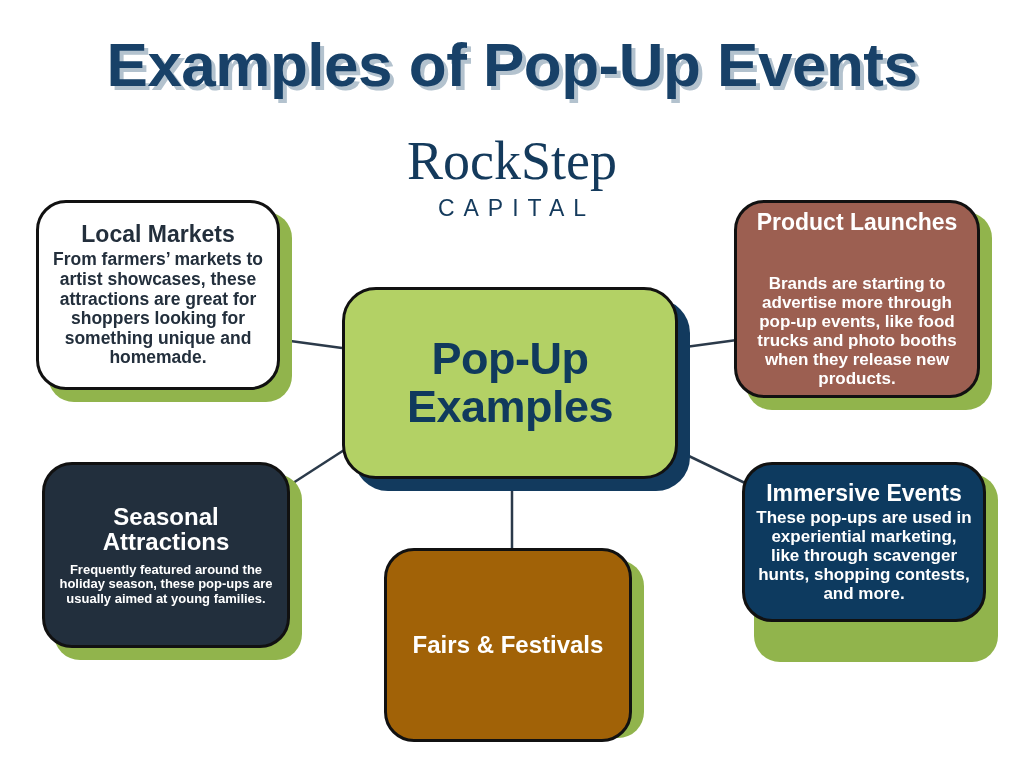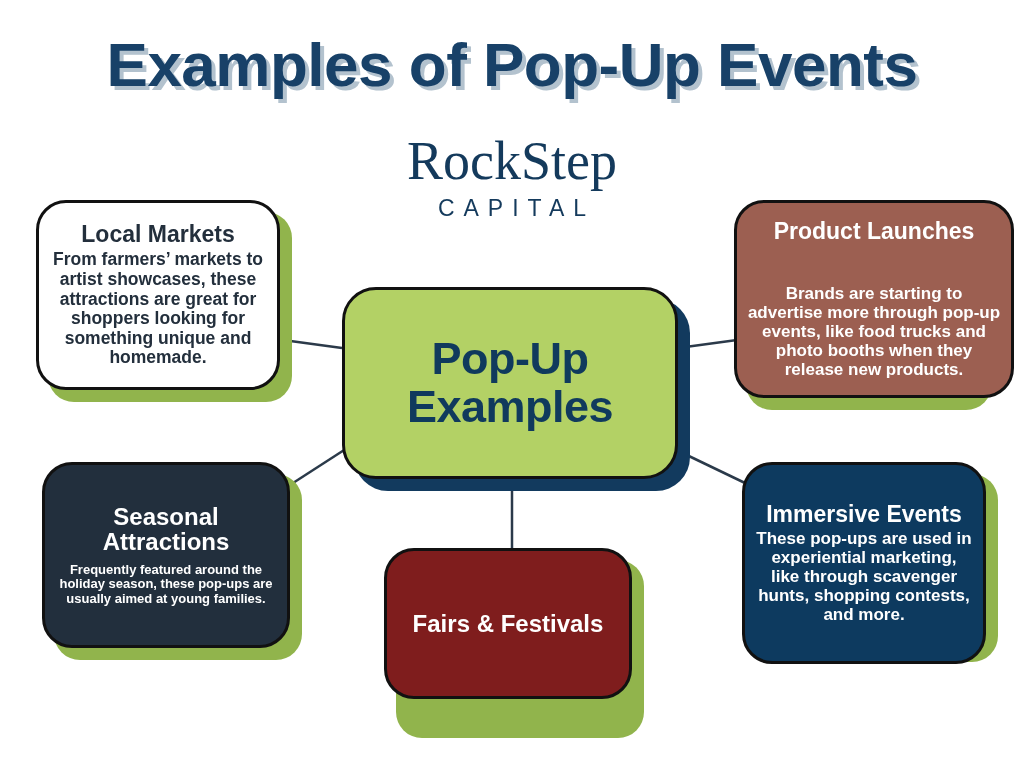--- a/index.html
+++ b/index.html
@@ -136,21 +136,21 @@
     background: #91b44c;
     z-index: 2;
   }
   #node-local-markets .node-title { font-size: 23px; color: #232f3c; }
   #node-local-markets .node-desc  { font-size: 17.5px; color: #232f3c; margin-top: 4px; }
 
   
   #node-product-launches {
     left: 734px;
     top: 200px;
-    width: 280px;
+    width: 246px;
     height: 198px;
     background: #9c5f51;
     z-index: 3;
     gap: 36px;
   }
   #node-product-launches-shadow {
     left: 746px;
     top: 212px;
     width: 246px;
     height: 198px;
@@ -178,41 +178,41 @@
     z-index: 2;
   }
   #node-seasonal-attractions .node-title { font-size: 24px; color: #ffffff; }
   #node-seasonal-attractions .node-desc  { font-size: 13px; color: #ffffff; margin-top: 8px; }
 
   
   #node-fairs-festivals {
     left: 384px;
     top: 548px;
     width: 248px;
-    height: 151px;
-    background: #7f1d1d;
+    height: 194px;
+    background: #a16207;
     z-index: 3;
   }
   #node-fairs-festivals-shadow {
     left: 396px;
     top: 560px;
     width: 248px;
     height: 178px;
     background: #91b44c;
     z-index: 2;
   }
   #node-fairs-festivals .node-title { font-size: 24px; color: #ffffff; }
   #node-fairs-festivals .node-desc  { font-size: 17.5px; color: #ffffff; margin-top: 8px; }
 
   
   #node-immersive-events {
     left: 742px;
     top: 462px;
     width: 244px;
-    height: 202px;
+    height: 160px;
     background: #0d3a5f;
     z-index: 3;
   }
   #node-immersive-events-shadow {
     left: 754px;
     top: 474px;
     width: 244px;
     height: 188px;
     background: #91b44c;
     z-index: 2;

